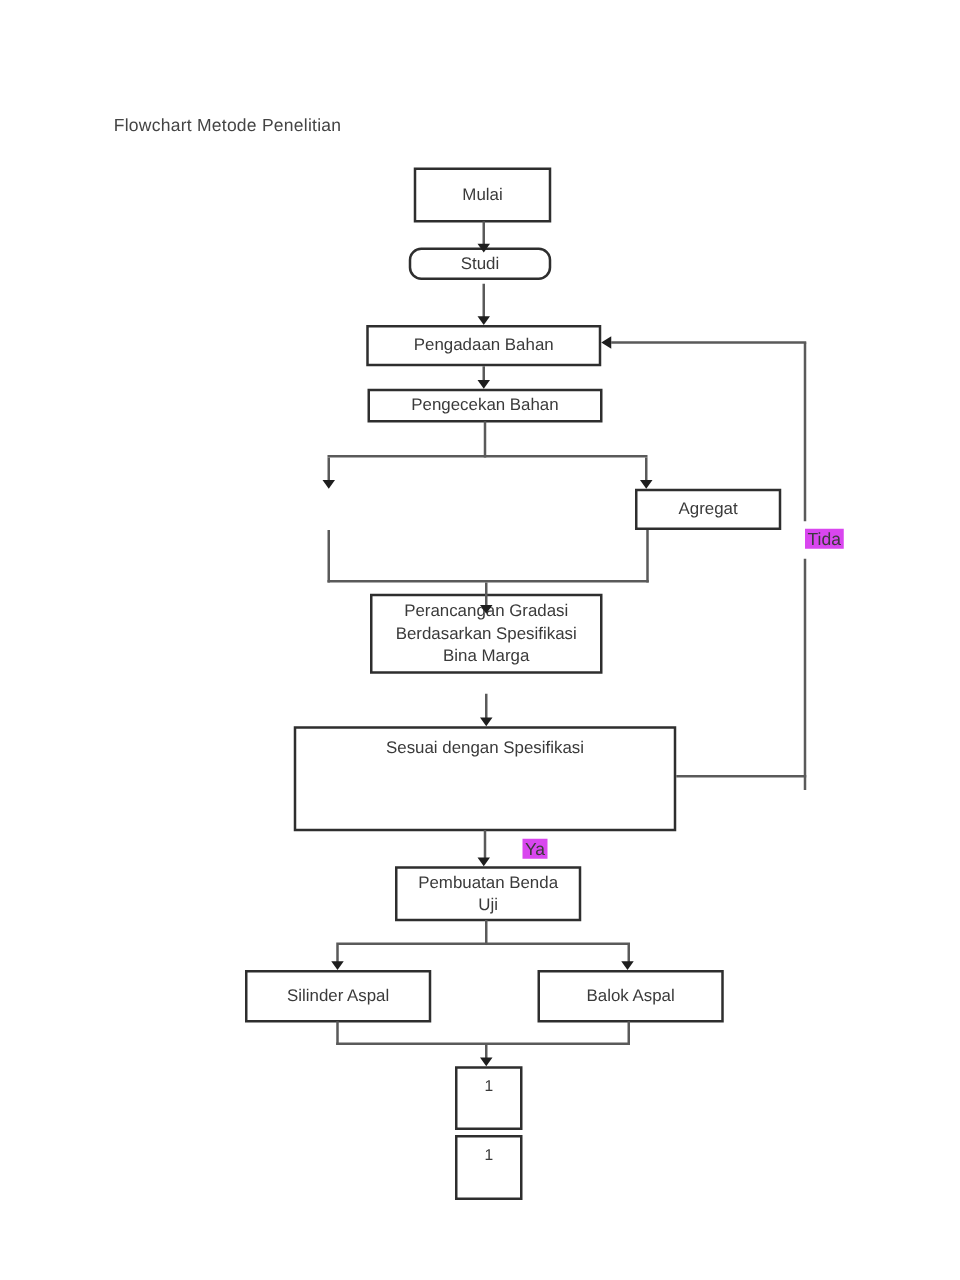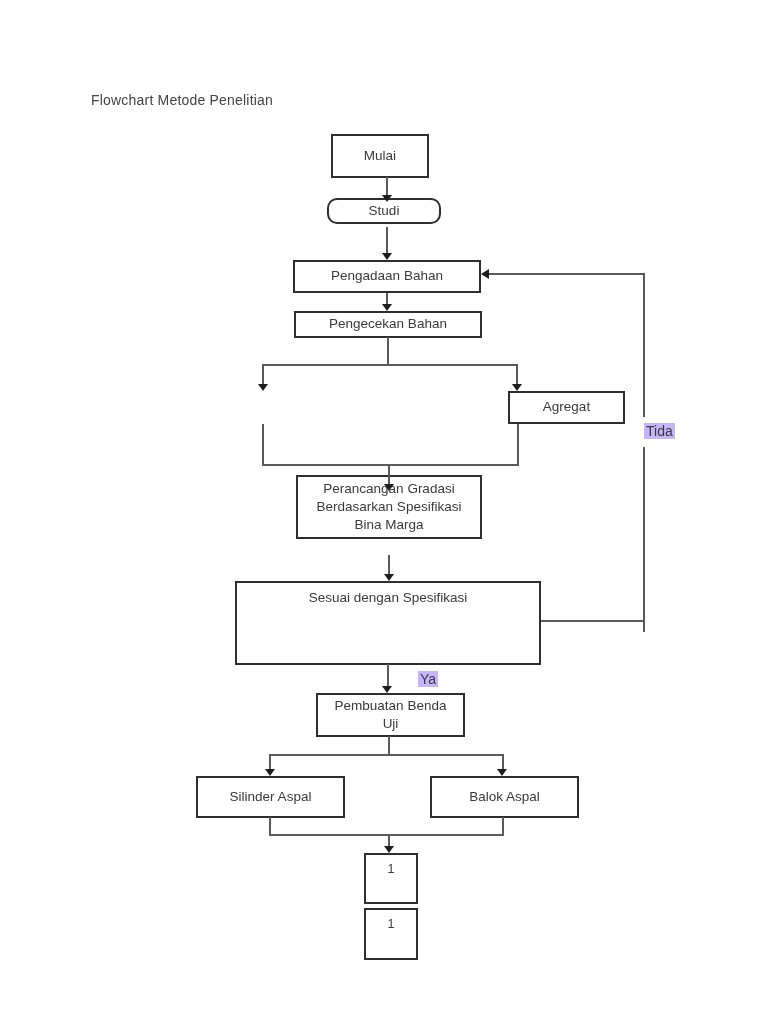--- a/index.html
+++ b/index.html
@@ -26,30 +26,30 @@
   .arr-d{
     position:absolute;width:0;height:0;
     border-left:5px solid transparent;border-right:5px solid transparent;
     border-top:7px solid #1e1e1e;
   }
   .arr-l{
     position:absolute;width:0;height:0;
     border-top:5px solid transparent;border-bottom:5px solid transparent;
     border-right:8px solid #1e1e1e;
   }
-  .edge-label{position:absolute;font-size:14px;color:#3a3a3a;background:#c4b5fd;padding:0 2px;}
+  .edge-label{position:absolute;font-size:14px;color:#3a3a3a;background:#d946ef;padding:0 2px;}
 </style>
 </head>
 <body>
 
 <div class="page">
 
   <div class="title">Flowchart Metode Penelitian</div>
 
-  <div class="node" style="left:331px;top:134px;width:98px;height:44px;">Mulai</div>
+  <div class="node" style="left:331px;top:134px;width:110px;height:44px;">Mulai</div>
   <div class="node" style="left:327px;top:198px;width:114px;height:26px;border-radius:10px;">Studi</div>
   <div class="node" style="left:293px;top:260px;width:188px;height:33px;">Pengadaan Bahan</div>
   <div class="node" style="left:294px;top:311px;width:188px;height:27px;">Pengecekan Bahan</div>
   <div class="node" style="left:460px;top:391px;width:117px;height:33px;margin-left:48px;">Agregat</div>
   <div class="node" style="left:296px;top:475px;width:186px;height:64px;">Perancangan Gradasi
 Berdasarkan Spesifikasi
 Bina Marga</div>
   <div class="node top-align" style="left:235px;top:581px;width:306px;height:84px;">Sesuai dengan Spesifikasi</div>
   <div class="node" style="left:316px;top:693px;width:149px;height:44px;">Pembuatan Benda
 Uji</div>

